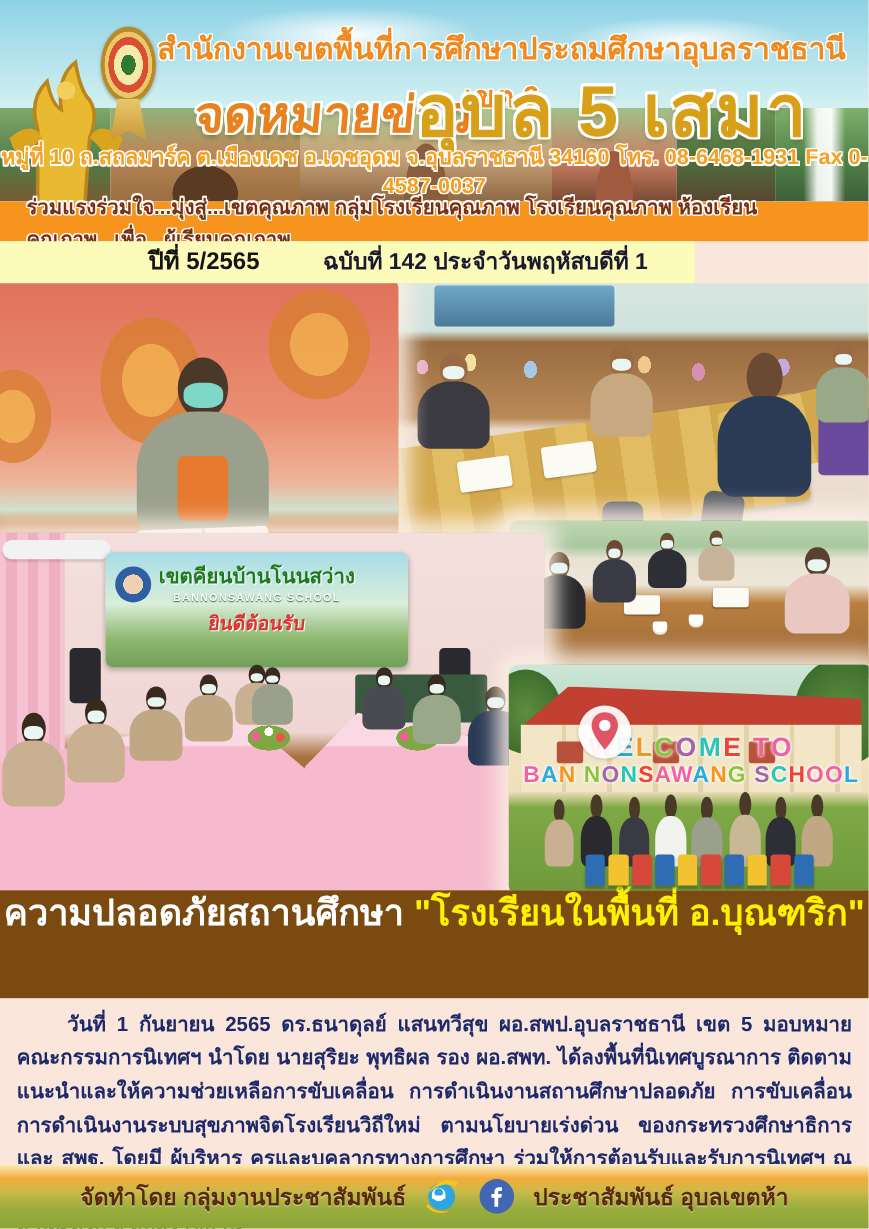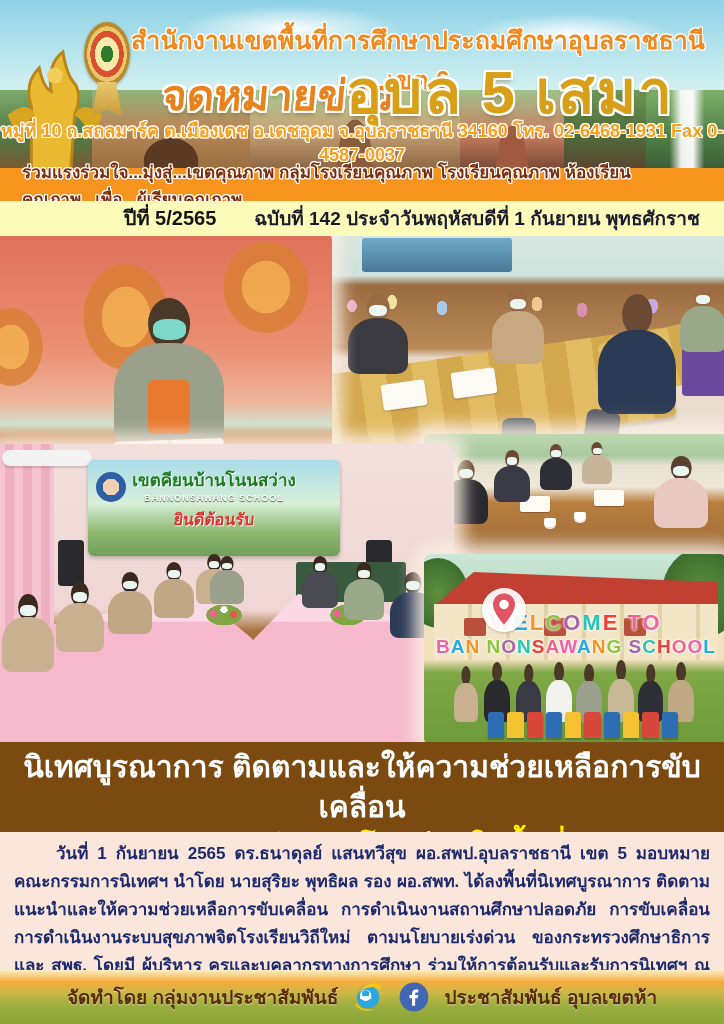--- a/index.html
+++ b/index.html
@@ -46,21 +46,21 @@
         font-size:18px;font-weight:bold;color:#F5A020;}
   .ow{text-shadow:-2px -2px 0 #fff,2px -2px 0 #fff,-2px 2px 0 #fff,2px 2px 0 #fff,
        -2px 0 0 #fff,2px 0 0 #fff,0 -2px 0 #fff,0 2px 0 #fff,0 4px 4px rgba(90,50,0,.35);}
   .ow-thin{text-shadow:-1px -1px 0 #fff,1px -1px 0 #fff,-1px 1px 0 #fff,1px 1px 0 #fff,
        -1px 0 0 #fff,1px 0 0 #fff,0 -1px 0 #fff,0 1px 0 #fff;}
 
   
   .slogan{position:absolute;left:0;top:168px;width:724px;height:33px;background:#F7941E;
         display:flex;align-items:center;justify-content:center;
         font-size:17px;font-weight:bold;color:#7A2F10;padding-left:22px;}
-  .issue{position:absolute;left:0;top:201px;width:724px;height:35px;background:#FDFBB9;}
+  .issue{position:absolute;left:0;top:201px;width:579px;height:35px;background:#FDFBB9;}
   .issue .year{position:absolute;left:60px;top:0;width:220px;height:35px;line-height:35px;text-align:center;
         font-size:20px;font-weight:bold;color:#141414;}
   .issue .num{position:absolute;left:250px;right:20px;top:0;height:35px;line-height:35px;text-align:center;
         font-size:19px;font-weight:bold;color:#1A1A2E;}
 
   
   .collage{position:absolute;left:0;top:236px;width:724px;height:506px;overflow:hidden;
         background:linear-gradient(180deg,#FBEED6 0%,#F6DCD6 40%,#F8E8E0 100%);}
   .photo{position:absolute;border-radius:8px;overflow:hidden;
         box-shadow:0 0 16px 10px rgba(250,238,228,.85);}
@@ -201,21 +201,21 @@
       <circle cx="30" cy="14" r="4" fill="#F2CE5A"></circle>
     </svg>
     <div class="emblem">
       <div class="ring"></div>
         <div class="core"></div>
         <div class="ribbon"></div>
     </div>
     <div class="org-line ow-thin">สำนักงานเขตพื้นที่การศึกษาประถมศึกษาอุบลราชธานี เขต 6</div>
     <div class="news-word ow">จดหมายข่าว</div>
     <div class="news-name ow">อุบล 5 เสมาสาร</div>
-    <div class="addr ow-thin">หมู่ที่ 10 ถ.สถลมาร์ค ต.เมืองเดช อ.เดชอุดม จ.อุบลราชธานี 34160 โทร. 02-6468-1931 Fax 0-4587-0037</div>
+    <div class="addr ow-thin">หมู่ที่ 10 ถ.สถลมาร์ค ต.เมืองเดช อ.เดชอุดม จ.อุบลราชธานี 34160 โทร. 08-6468-1931 Fax 0-4587-0037</div>
   </div>
 
   <div class="slogan ow-thin">ร่วมแรงร่วมใจ...มุ่งสู่...เขตคุณภาพ กลุ่มโรงเรียนคุณภาพ โรงเรียนคุณภาพ ห้องเรียนคุณภาพ...เพื่อ...ผู้เรียนคุณภาพ</div>
 
   <div class="issue">
     <span class="year">ปีที่ 5/2565</span>
     <span class="num">ฉบับที่ 142 ประจำวันพฤหัสบดีที่ 1 กันยายน พุทธศักราช 2565</span>
   </div>
 
   <div class="collage">
@@ -357,21 +357,20 @@
           <span style="background:#D8483A"></span>
         <span style="background:#2E6DB4"></span>
           <span style="background:#F2C230"></span>
           <span style="background:#D8483A"></span>
         <span style="background:#2E6DB4"></span>
       </div>
     </div>
   </div>
 
   <div class="headline">
-    <div class="l1">นิเทศบูรณาการ ติดตามและให้ความช่วยเหลือการขับเคลื่อน</div>
     <div class="l2"><span>ความปลอดภัยสถานศึกษา </span><span class="yellow">"โรงเรียนในพื้นที่ อ.บุณฑริก"</span></div>
   </div>
 
   <div class="bodytext">
     <p>วันที่ 1 กันยายน 2565 ดร.ธนาดุลย์ แสนทวีสุข ผอ.สพป.อุบลราชธานี เขต 5 มอบหมาย คณะกรรมการนิเทศฯ นำโดย นายสุริยะ พุทธิผล รอง ผอ.สพท. ได้ลงพื้นที่นิเทศบูรณาการ ติดตาม แนะนำและให้ความช่วยเหลือการขับเคลื่อน การดำเนินงานสถานศึกษาปลอดภัย การขับเคลื่อนการดำเนินงานระบบสุขภาพจิตโรงเรียนวิถีใหม่ ตามนโยบายเร่งด่วน ของกระทรวงศึกษาธิการ และ สพฐ. โดยมี ผู้บริหาร ครูและบุคลากรทางการศึกษา ร่วมให้การต้อนรับและรับการนิเทศฯ ณ โรงเรียนบ้านโนนค้อ, โรงเรียนบ้านโนนสว่าง และโรงเรียนชุมชนบ้านหนองสะโนโนนจันทร์ อ.บุณฑริก จ.อุบลราชธานี</p>
   </div>
 
   <div class="footer">
     <span class="ftext">จัดทำโดย กลุ่มงานประชาสัมพันธ์</span>
     <svg class="icon-ie" viewBox="0 0 40 40">

